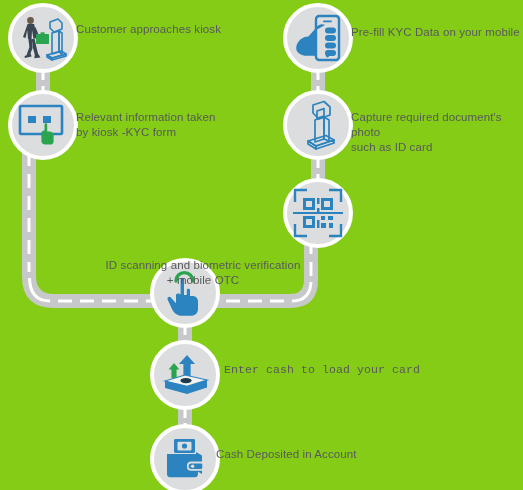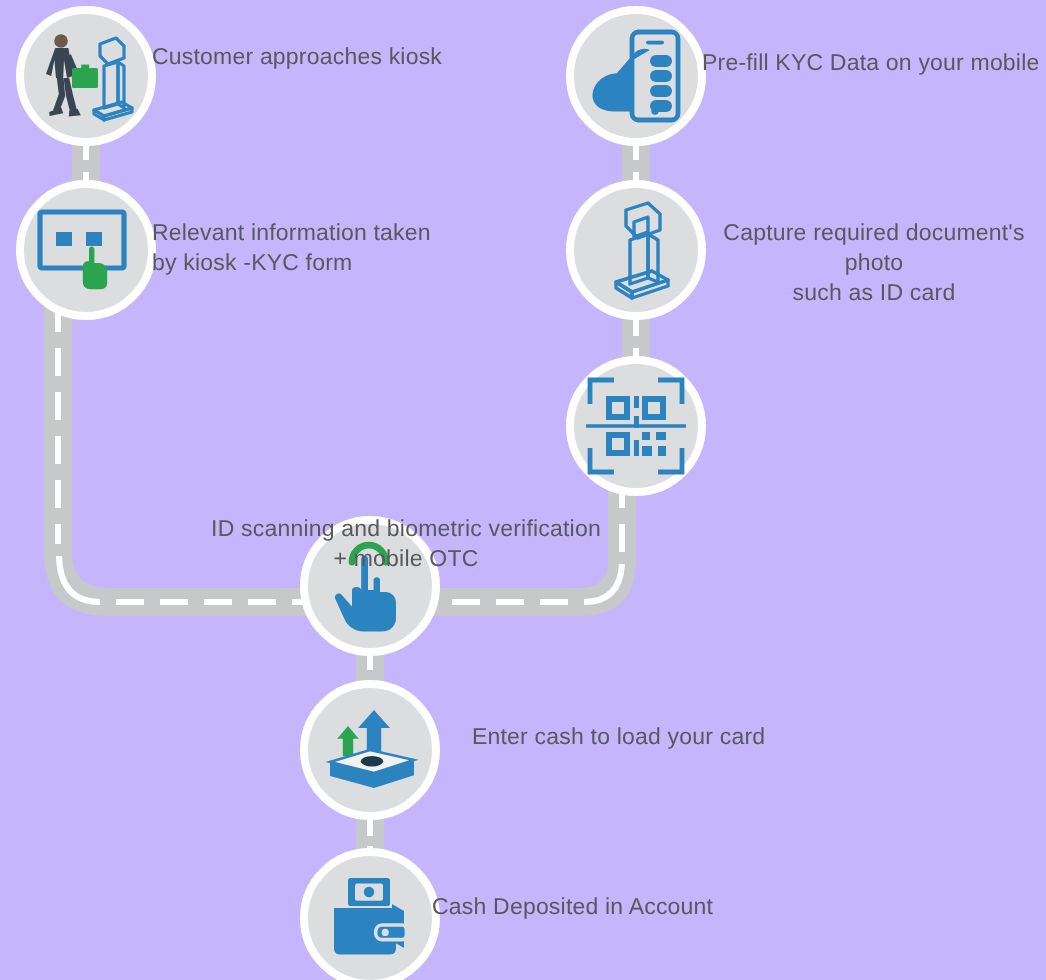--- a/index.html
+++ b/index.html
@@ -7,21 +7,21 @@
     padding: 0;
     background: #ffffff;
   }
   body {
     font-family: "Liberation Sans", sans-serif;
   }
   #stage {
     position: relative;
     width: 523px;
     height: 490px;
-    background: #c4b5fd;
+    background: #84cc16;
     overflow: hidden;
   }
   #road-layer {
     position: absolute;
     left: 0; top: 0;
     width: 523px;
     height: 490px;
   }
   .node {
     position: absolute;
@@ -236,24 +236,24 @@
     </svg>
   </div>
 
   <div class="caption" style="left:76px; top:22px;">Customer approaches kiosk</div>
 
   <div class="caption" style="left:76px; top:110px;">Relevant information taken
 by kiosk -KYC form</div>
 
   <div class="caption" style="left:351px; top:25px;">Pre-fill KYC Data on your mobile</div>
 
-  <div class="caption" style="left:351px; top:110px;text-align:center;">Capture required document's photo
+  <div class="caption" style="left:351px; top:110px;">Capture required document's photo
 such as ID card</div>
 
 
   <div class="caption center" style="left:96px; top:224px; width:214px;">ID scanning and biometric verification
 + mobile OTC</div>
 
-  <div class="caption" style="left:236px; top:362px;">Enter cash to load your card</div>
+  <div class="caption" style="left:224px; top:362px;font-family:Liberation Mono, monospace;">Enter cash to load your card</div>
 
   <div class="caption" style="left:216px; top:447px;">Cash Deposited in Account</div>
 
 </div>
 
 </body></html>

